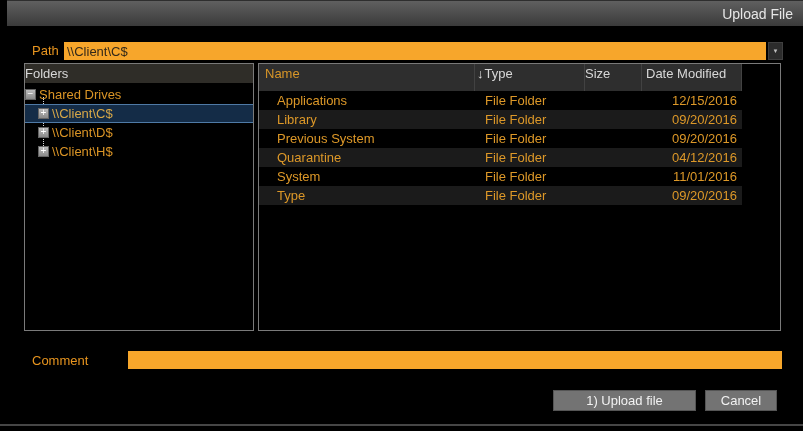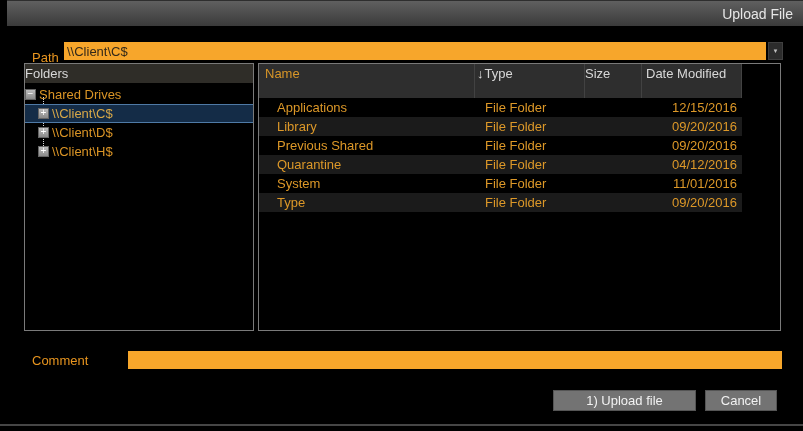--- a/index.html
+++ b/index.html
@@ -13,21 +13,21 @@
   
   .titlebar {
     position:absolute; left:7px; top:0; right:0; height:26px;
     background:linear-gradient(#606060,#3a3a3a);
     border-top:1px solid #2e2e2e; box-sizing:border-box;
     display:flex; align-items:center; justify-content:flex-end;
     padding-right:10px; color:#e6e6e6; font-size:14px;
   }
 
   
-  .path-label { position:absolute; left:32px; top:50px; color:#e8951f; font-size:13px; }
+  .path-label { position:absolute; left:32px; top:43px; color:#e8951f; font-size:13px; }
   .path-input {
     position:absolute; left:64px; top:42px; width:702px; height:18px;
     background:#f7a62b; border:none; outline:none; color:#33291a;
     font-size:13px; padding:0 3px; box-sizing:border-box;
     font-family:"Liberation Sans", sans-serif;
   }
   .path-dropdown {
     position:absolute; left:768px; top:42px; width:15px; height:18px;
     background:#2c2c2c; border:1px solid #3f3f3f; box-sizing:border-box;
     display:flex; align-items:center; justify-content:center;
@@ -64,21 +64,21 @@
     margin-right:3px; z-index:1; cursor:default;
   }
   .lvl0 .expander { margin-left:0; }
   .lvl1 .expander { margin-left:13px; }
 
   
   .files-panel {
     position:absolute; left:258px; top:63px; width:523px; height:268px;
     border:1px solid #7a7a7a; background:#000; box-sizing:border-box;
   }
-  .files-header { display:flex; height:34px; width:483px; background:#2e2e2e;
+  .files-header { display:flex; height:27px; width:483px; background:#2e2e2e;
     color:#d8d8d8; font-size:13px; }
   .fh-cell { line-height:19px; box-sizing:border-box; border-right:1px solid #424242; }
   .fh-name { width:216px; padding-left:6px; color:#d89628; }
   .fh-type { width:110px; padding-left:2px; }
   .fh-size { width:57px; padding-right:9px; }
   .fh-date { width:100px; padding-left:4px; }
   .sort-icon { color:#e2e2e2; margin-right:1px; }
 
   .file-row { display:flex; height:19px; width:483px; font-size:13px; color:#dd9828; }
   .file-row:nth-child(even) { background:#1b1b1b; }
@@ -168,21 +168,21 @@
         <span class="fr-size"></span>
         <span class="fr-date">12/15/2016</span>
       </div>
       <div class="file-row">
         <span class="fr-name">Library</span>
         <span class="fr-type">File Folder</span>
         <span class="fr-size"></span>
         <span class="fr-date">09/20/2016</span>
       </div>
       <div class="file-row">
-        <span class="fr-name">Previous Shared</span>
+        <span class="fr-name">Previous System</span>
         <span class="fr-type">File Folder</span>
         <span class="fr-size"></span>
         <span class="fr-date">09/20/2016</span>
       </div>
       <div class="file-row">
         <span class="fr-name">Quarantine</span>
         <span class="fr-type">File Folder</span>
         <span class="fr-size"></span>
         <span class="fr-date">04/12/2016</span>
       </div>

